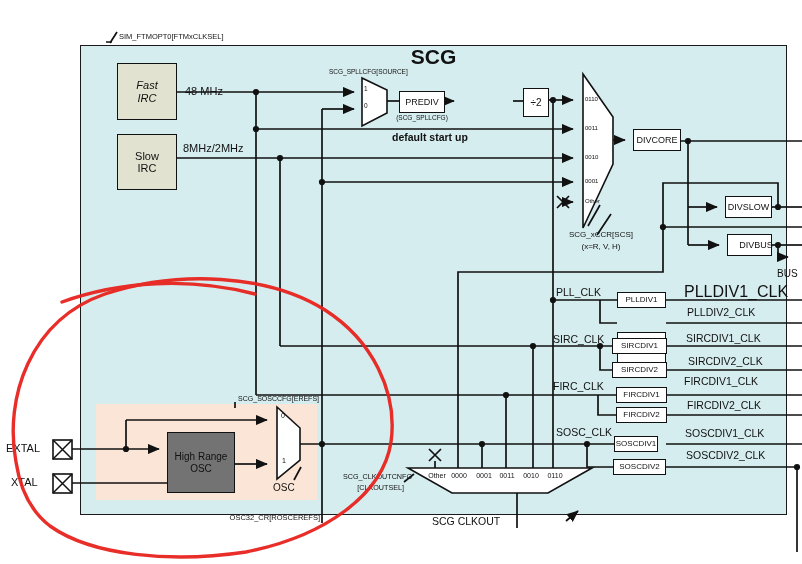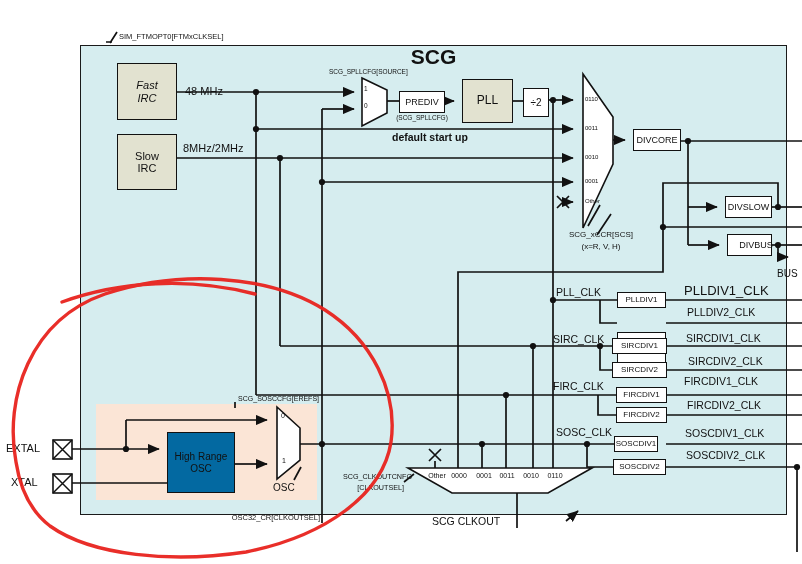--- a/index.html
+++ b/index.html
@@ -160,23 +160,20 @@
     <div class="lbl" style="left:185px;top:77px;font-size:11px;margin-top:9px;">48 MHz</div>
     <div class="lbl" style="left:183px;top:143px;font-size:11px;">8MHz/2MHz</div>
 
     <div class="lbl" style="left:329px;top:69px;font-size:6.5px;">SCG_SPLLCFG[SOURCE]</div>
     <div class="lbl" style="left:364px;top:86px;font-size:6.5px;">1</div>
     <div class="lbl" style="left:364px;top:103px;font-size:6.5px;">0</div>
     <div class="box" style="left:399px;top:91px;width:46px;height:22px;font-size:9px;">
         <span>PREDIV</span>
       </div>
     <div class="lbl ctr" style="left:391px;top:115px;width:62px;text-align:center;font-size:6.5px;">(SCG_SPLLCFG)</div>
-    <div class="box" style="left:462px;top:79px;width:51px;height:44px;background:#e2e2d0;font-size:12px;">
-        <span>PLL</span>
-      </div>
     <div class="box" style="left:523px;top:88px;width:26px;height:29px;font-size:10px;">
         <span>÷2</span>
       </div>
     <div class="lbl" style="left:392px;top:132px;font-size:10.5px;font-weight:bold;">default start up</div>
 
     <div class="lbl" style="left:585px;top:96px;font-size:6px;">0110</div>
     <div class="lbl" style="left:585px;top:125px;font-size:6px;">0011</div>
     <div class="lbl" style="left:585px;top:154px;font-size:6px;">0010</div>
     <div class="lbl" style="left:585px;top:178px;font-size:6px;">0001</div>
     <div class="lbl" style="left:585px;top:198px;font-size:6px;">Other</div>
@@ -194,21 +191,21 @@
       </div>
     <div class="lbl" style="left:777px;top:269px;font-size:10px;">BUS</div>
 
     <div class="lbl" style="left:556px;top:287px;font-size:10.5px;">PLL_CLK</div>
     <div class="box" style="left:617px;top:292px;width:49px;height:16px;font-size:8px;">
         <span>PLLDIV1</span>
       </div>
     <div class="box" style="left:617px;top:315px;width:49px;height:34px;font-size:8px;margin-top:17px;">
         <span>PLLDIV2</span>
       </div>
-    <div class="lbl" style="left:684px;top:284px;font-size:13px;">PLLDIV1_CLK</div>
+    <div class="lbl" style="left:684px;top:284px;font-size:16px;">PLLDIV1_CLK</div>
     <div class="lbl" style="left:687px;top:307px;font-size:10.5px;">PLLDIV2_CLK</div>
 
     <div class="lbl" style="left:553px;top:334px;font-size:10.5px;">SIRC_CLK</div>
     <div class="box" style="left:612px;top:338px;width:55px;height:16px;font-size:8px;">
         <span>SIRCDIV1</span>
       </div>
     <div class="box" style="left:612px;top:362px;width:55px;height:16px;font-size:8px;">
         <span>SIRCDIV2</span>
       </div>
     <div class="lbl" style="left:686px;top:333px;font-size:10.5px;">SIRCDIV1_CLK</div>
@@ -229,29 +226,29 @@
         <span>SOSCDIV1</span>
       </div>
     <div class="box" style="left:613px;top:459px;width:53px;height:16px;font-size:8px;">
         <span>SOSCDIV2</span>
       </div>
     <div class="lbl" style="left:685px;top:428px;font-size:10.5px;">SOSCDIV1_CLK</div>
     <div class="lbl" style="left:686px;top:450px;font-size:10.5px;">SOSCDIV2_CLK</div>
 
     <div class="lbl" style="left:6px;top:443px;font-size:11px;">EXTAL</div>
     <div class="lbl" style="left:11px;top:477px;font-size:11px;">XTAL</div>
-    <div class="box" style="left:167px;top:432px;width:68px;height:61px;background:#0369a1;font-size:10px;">
+    <div class="box" style="left:167px;top:432px;width:68px;height:61px;background:#737373;font-size:10px;">
       <span>High Range</span>
       <span>OSC</span>
     </div>
     <div class="lbl rt" style="left:206px;top:395px;width:113px;text-align:right;font-size:7px;">SCG_SOSCCFG[EREFS]</div>
     <div class="lbl" style="left:281px;top:412px;font-size:7px;">0</div>
     <div class="lbl" style="left:282px;top:457px;font-size:7px;">1</div>
     <div class="lbl" style="left:273px;top:483px;font-size:10px;">OSC</div>
-    <div class="lbl" style="left:210px;top:514px;width:110px;text-align:right;font-size:7.5px;">OSC32_CR[CLKOUTSEL]</div>
+    <div class="lbl" style="left:210px;top:514px;width:110px;text-align:right;font-size:7.5px;">OSC32_CR[ROSCEREFS]</div>
 
     <div class="lbl" style="left:328px;top:473px;width:84px;text-align:right;font-size:7.2px;">SCG_CLKOUTCNFG</div>
     <div class="lbl" style="left:328px;top:484px;width:76px;text-align:right;font-size:7.2px;">[CLKOUTSEL]</div>
     <div class="lbl" style="left:422px;top:472px;width:30px;text-align:center;font-size:7px;">Other</div>
     <div class="lbl" style="left:444px;top:472px;width:30px;text-align:center;font-size:7px;">0000</div>
     <div class="lbl" style="left:469px;top:472px;width:30px;text-align:center;font-size:7px;">0001</div>
     <div class="lbl" style="left:492px;top:472px;width:30px;text-align:center;font-size:7px;">0011</div>
     <div class="lbl" style="left:516px;top:472px;width:30px;text-align:center;font-size:7px;">0010</div>
     <div class="lbl" style="left:540px;top:472px;width:30px;text-align:center;font-size:7px;">0110</div>
     <div class="lbl" style="left:432px;top:516px;font-size:10.5px;">SCG CLKOUT</div>

